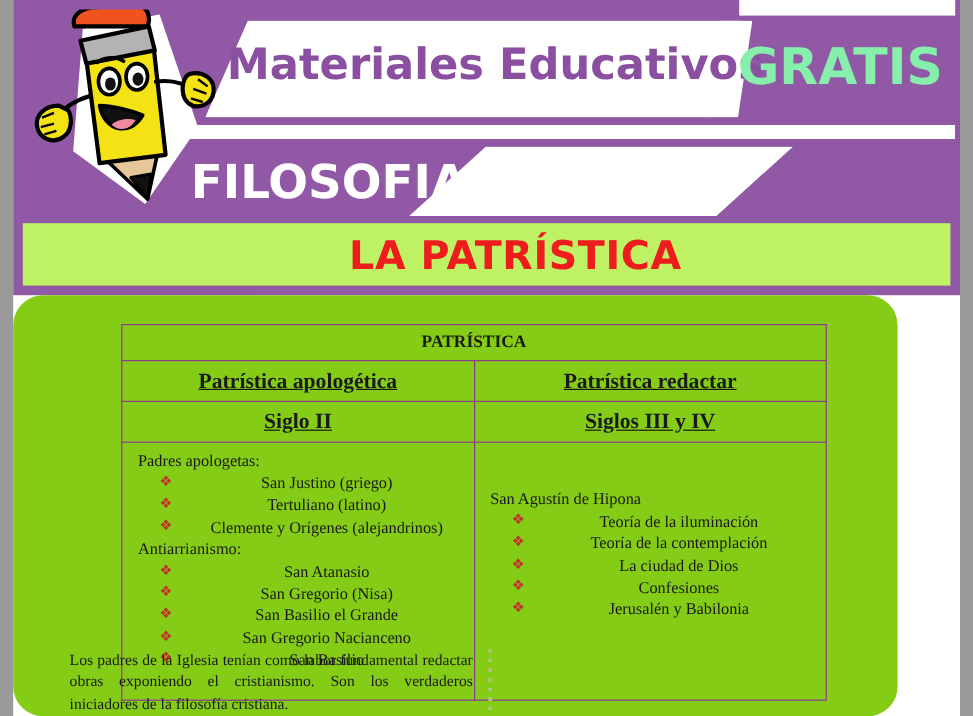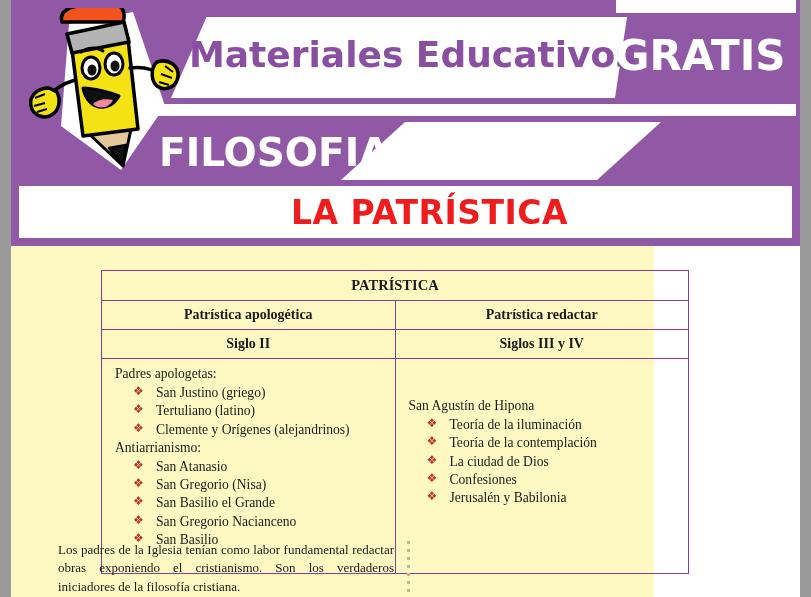--- a/index.html
+++ b/index.html
@@ -75,21 +75,21 @@
     clip-path: polygon(30% 0%, 100% 0%, 70% 100%, 0% 100%);
   }
 
   .gratis-label {
     position: absolute;
     left: 604px;
     top: 31px;
     font-family: "DejaVu Sans", sans-serif;
     font-weight: bold;
     font-size: 42px;
-    color: #ffffff;
+    color: #86efac;
     letter-spacing: 0px;
     white-space: nowrap;
     z-index: 6;
   }
 
   
   .rule-top-right {
     position: absolute;
     left: 605px;
     top: 0px;
@@ -159,43 +159,44 @@
     width: 789px;
     height: 66px;
     background: #9159a5;
   }
   .titlebar-inner {
     position: absolute;
     left: 8px;
     top: 6px;
     right: 8px;
     bottom: 8px;
-    background: #ffffff;
+    background: #bef264;
     display: flex;
     align-items: center;
     justify-content: center;
     padding-left: 48px;
   }
   .titlebar-text {
     font-family: "DejaVu Sans", sans-serif;
     font-weight: bold;
     font-size: 33px;
     color: #ee1c1c;
     letter-spacing: 0.5px;
     white-space: nowrap;
   }
 
   
   .content {
     position: absolute;
     left: 11px;
     top: 246px;
-    width: 643px;
+    width: 737px;
     height: 351px;
-    background: #fef9c3;
+    background: #84cc16;
+    border-radius: 25px;
   }
 
   
   .pat-table {
     position: absolute;
     left: 90px;
     top: 24px;
     width: 588px;
     border-collapse: collapse;
     table-layout: fixed;
@@ -208,21 +209,22 @@
   .cell-head {
     text-align: center;
     font-family: "Liberation Serif", serif;
     font-weight: bold;
     font-size: 14.5px;
     color: #1a1a1a;
     padding: 6px 4px 6px 4px !important;
     height: 14px;
   }
   .cell-head.sub {
-    font-size: 14px;
+    font-size: 18px;
+    text-decoration: underline;
   }
   .cell-body {
     padding: 6px 6px 8px 6px !important;
     height: 168px;
   }
 
   .lead {
     font-family: "Liberation Serif", serif;
     font-size: 13.6px;
     color: #1a1a1a;
@@ -234,20 +236,21 @@
     margin: 0 0 0 24px;
     padding: 0;
   }
   ul.diamonds li {
     font-family: "Liberation Serif", serif;
     font-size: 13.6px;
     color: #1a1a1a;
     line-height: 1.34;
     position: relative;
     padding-left: 24px;
+    text-align: center;
   }
   ul.diamonds li::before {
     content: "\2756";
     position: absolute;
     left: 1px;
     top: -1px;
     color: #c0322a;
     font-size: 12px;
   }
   ul.diamonds li.ital {

